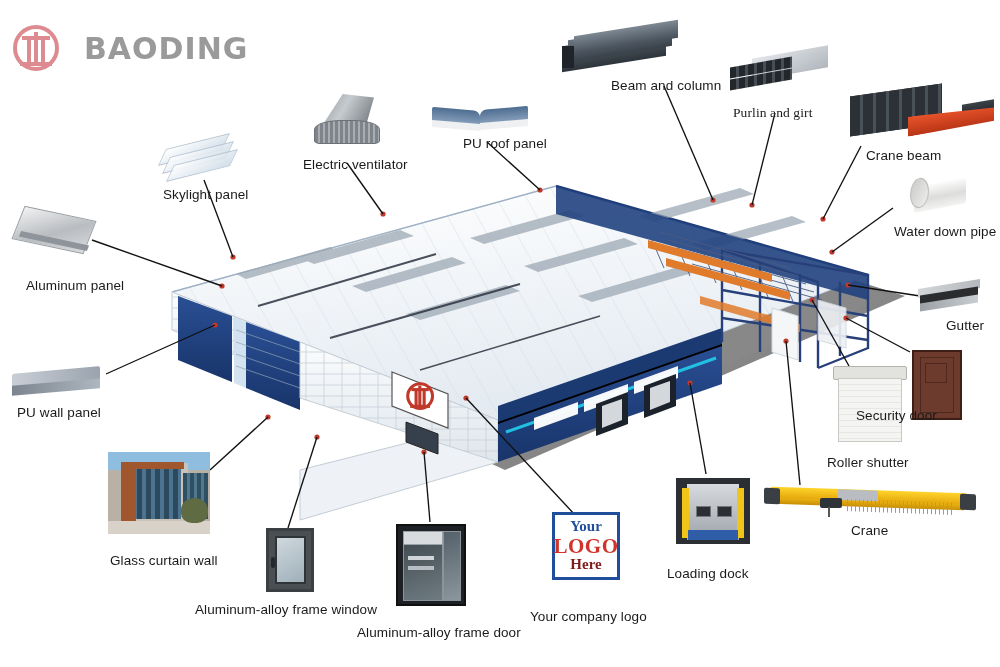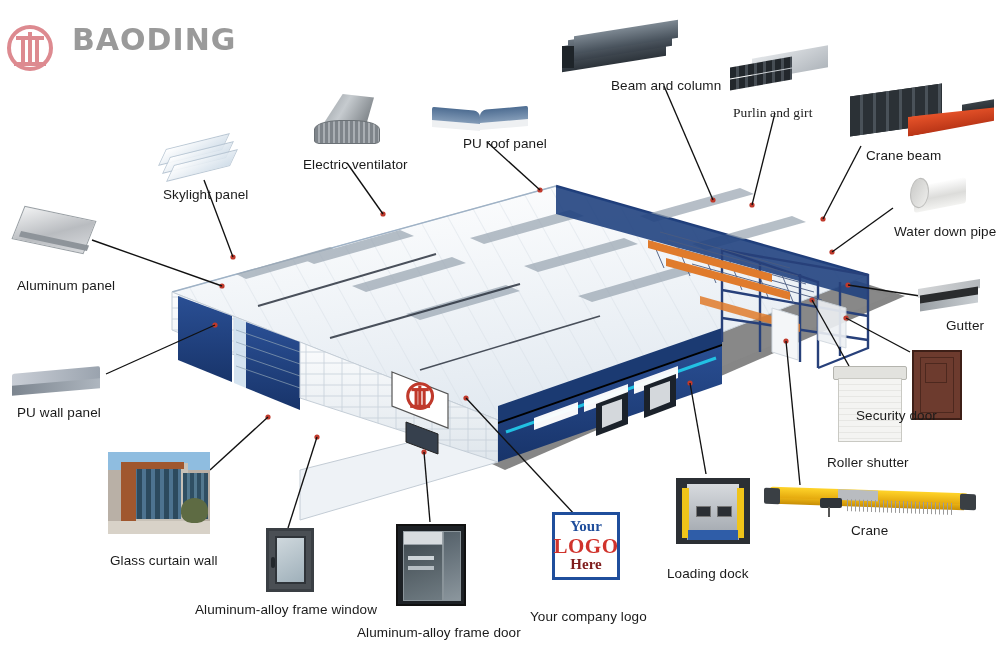--- a/index.html
+++ b/index.html
@@ -6,21 +6,21 @@
   body{
     width:1000px;height:667px;
     background:#ffffff;
     font-family:"Liberation Sans", sans-serif;
     overflow:hidden;
     position:relative;
   }
   #stage{position:absolute;left:0;top:0;width:1000px;height:667px;}
 
   
-  .brand{position:absolute;left:4px;top:22px;display:flex;gap:16px;}
+  .brand{position:absolute;left:10px;top:22px;display:flex;align-items:center;gap:22px;}
   .brand-mark{width:52px;height:52px;position:relative;}
   .brand-text{
     font-size:30px;font-weight:bold;letter-spacing:1px;color:#9a9a9a;
     font-family:"DejaVu Sans", sans-serif;
   }
 
   
   .lbl{
     position:absolute;
     font-size:13.5px;color:#1a1a1a;white-space:nowrap;
@@ -523,16 +523,16 @@
       <div class="lbl" style="left: 946px; top: 318px;">Gutter</div>
       <div class="lbl" style="left: 856px; top: 408px; text-align: right;">Security door</div>
       <div class="lbl" style="left: 827px; top: 455px;">Roller shutter</div>
       <div class="lbl" style="left: 851px; top: 523px;">Crane</div>
       <div class="lbl" style="left: 667px; top: 566px;">Loading dock</div>
       <div class="lbl" style="left: 530px; top: 595px; margin-top: 14px;">Your company logo</div>
       <div class="lbl" style="left: 357px; top: 625px;">Aluminum-alloy frame door</div>
       <div class="lbl" style="left: 195px; top: 602px;">Aluminum-alloy frame window</div>
       <div class="lbl" style="left: 110px; top: 553px;">Glass curtain wall</div>
       <div class="lbl" style="left: 17px; top: 405px;">PU wall panel</div>
-      <div class="lbl" style="left: 17px; top: 278px;">Aluminum panel</div>
+      <div class="lbl" style="left: 26px; top: 278px;">Aluminum panel</div>
     </div>
 
 </div>
 
 </body></html>

